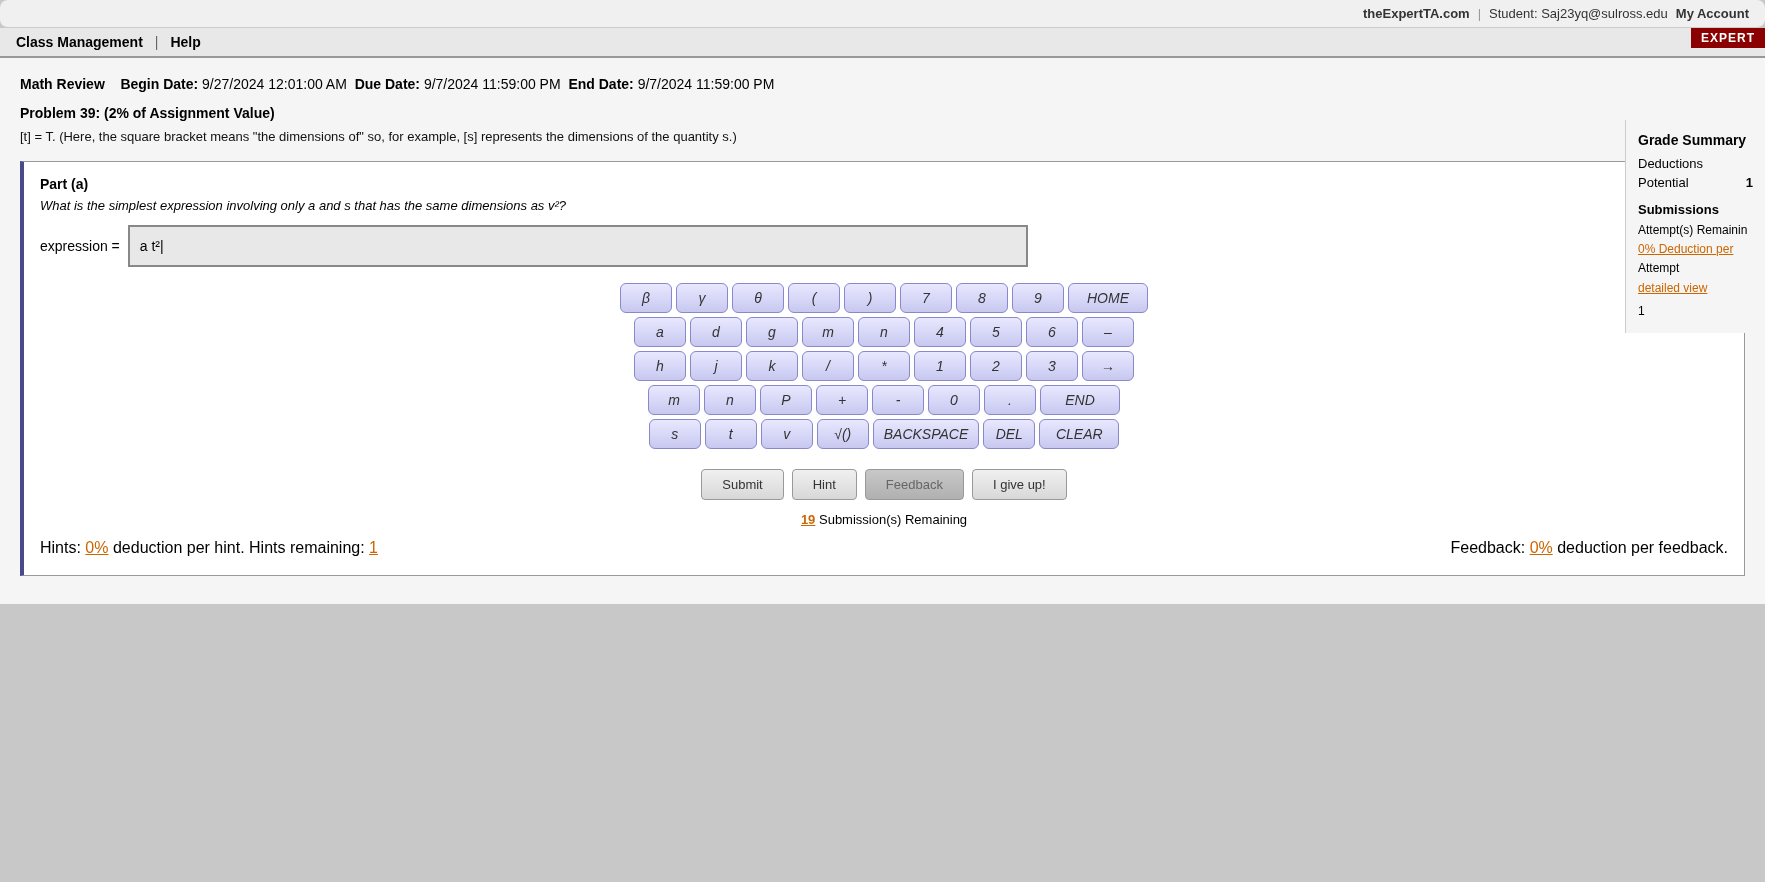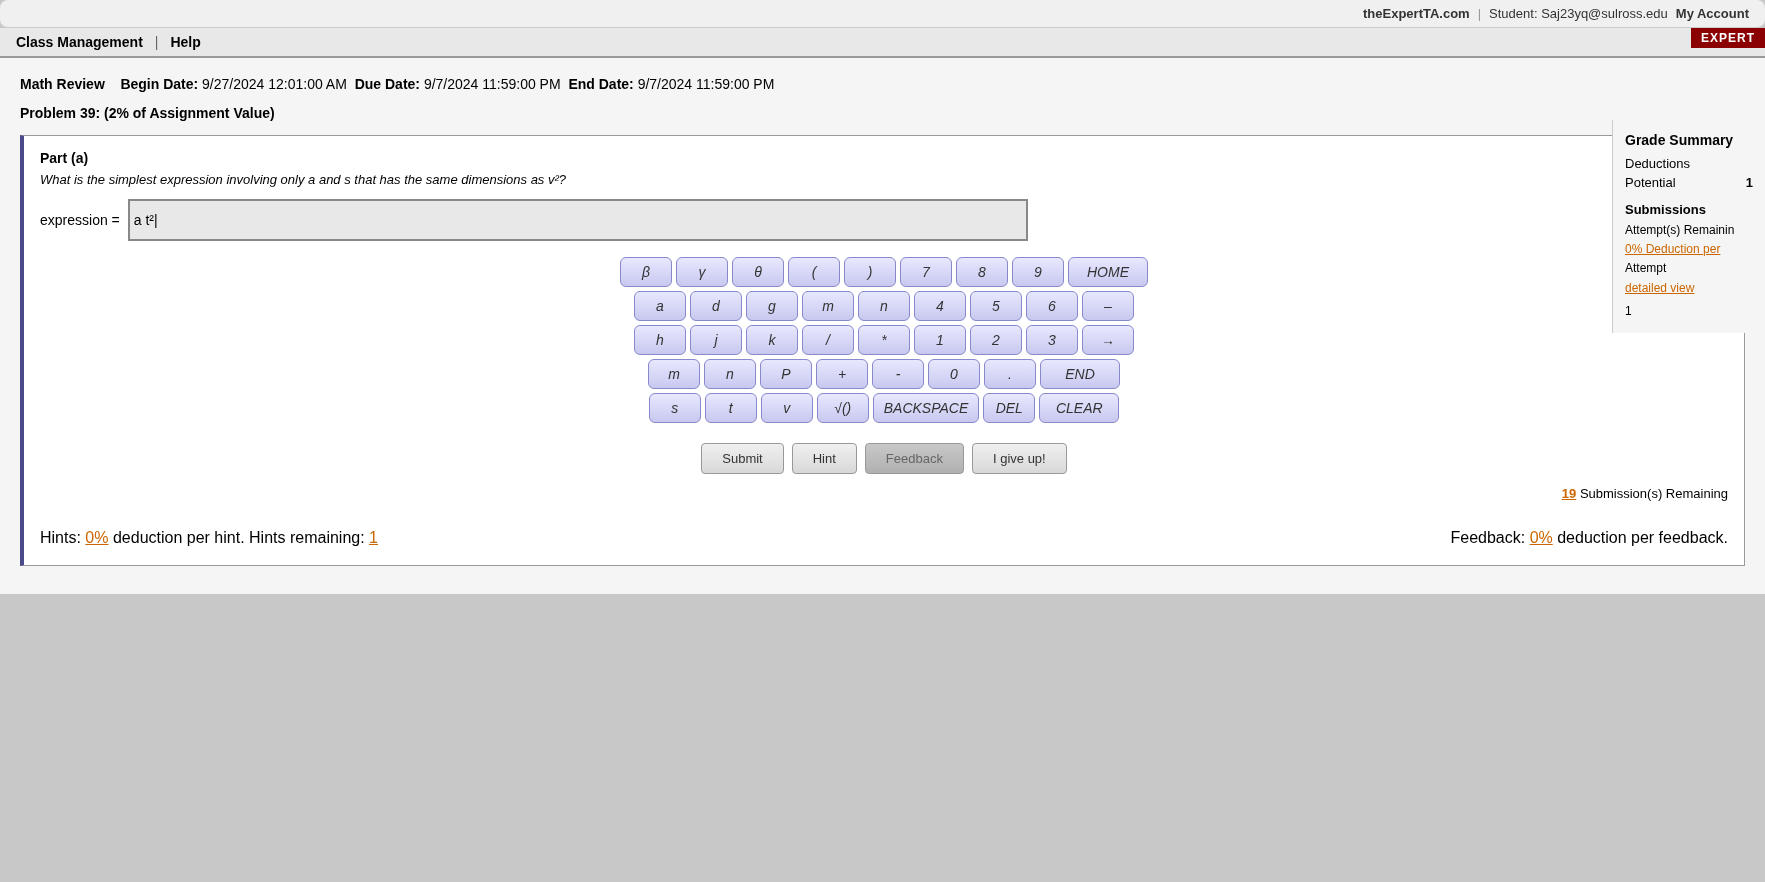--- a/index.html
+++ b/index.html
@@ -119,21 +119,21 @@
       gap: 8px;
       margin-bottom: 16px;
     }
     .expression-label {
       font-size: 14px;
       white-space: nowrap;
     }
     .expression-input {
       border: 2px solid #888;
       background: #e8e8e8;
-      padding: 6px 4px;
+      padding: 6px 10px;
       font-size: 14px;
       flex: 1;
       max-width: 900px;
       height: 42px;
     }
 
     
     .keyboard-container {
       display: flex;
       justify-content: center;
@@ -180,23 +180,23 @@
       font-size: 13px;
       color: #333;
     }
     .action-btn.feedback-btn {
       background: linear-gradient(180deg, #c8c8c8 0%, #b0b0b0 100%);
       color: #666;
     }
 
     
     .submissions-remaining {
-      text-align: right;
-      font-size: 13px;
-      margin-bottom: 24px;
+      text-align: center;
+      font-size: 13px;
+      margin-bottom: 8px;
     }
     .submissions-remaining .count {
       color: #cc6600;
       font-weight: bold;
       text-decoration: underline;
     }
 
     
     .hints-feedback-row {
       display: flex;
@@ -216,21 +216,21 @@
     .feedback-text .pct {
       color: #cc6600;
       text-decoration: underline;
     }
 
     
     .grade-summary {
       position: fixed;
       right: 0;
       top: 120px;
-      width: 153px;
+      width: 140px;
       background: #f5f5f5;
       border-left: 1px solid #ccc;
       padding: 12px;
       font-size: 13px;
     }
     .grade-summary-title {
       font-weight: bold;
       font-size: 14px;
       margin-bottom: 8px;
     }
@@ -308,20 +308,21 @@
     <span class="date-label">Begin Date:</span>
     <span>9/27/2024 12:01:00 AM</span>&nbsp;
     <span class="date-label">Due Date:</span>
     <span>9/7/2024 11:59:00 PM</span>&nbsp;
     <span class="date-label">End Date:</span>
     <span>9/7/2024 11:59:00 PM</span>
   </div>
 
   <div class="problem-statement">
     <div class="problem-title">Problem 39: (2% of Assignment Value)</div>
+    <div class="problem-text">[t] = T. (Here, the square bracket means "the dimensions of" so, for example, [s] represents the dimensions of the quantity s.)</div>
   </div>
 
   <div class="part-section">
     <div class="part-title">Part (a)</div>
     <div class="part-question">What is the simplest expression involving only a and s that has the same dimensions as v²?</div>
 
     <div class="expression-row">
       <span class="expression-label">expression =</span>
       <input class="expression-input" type="text" value="a t²|" style="">
     </div>

